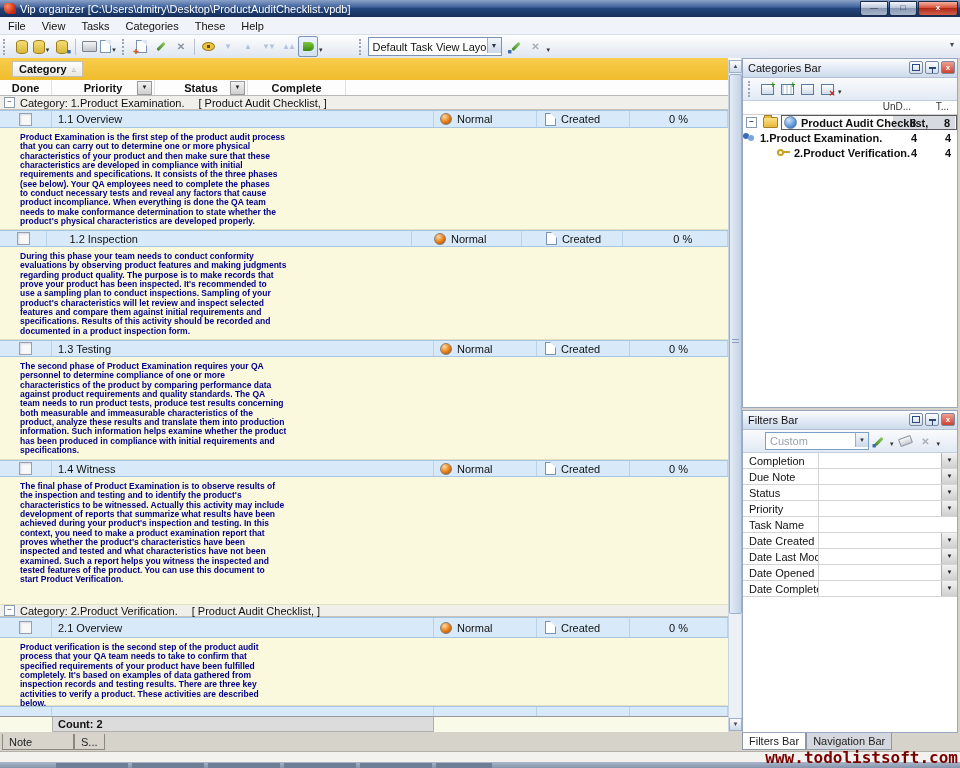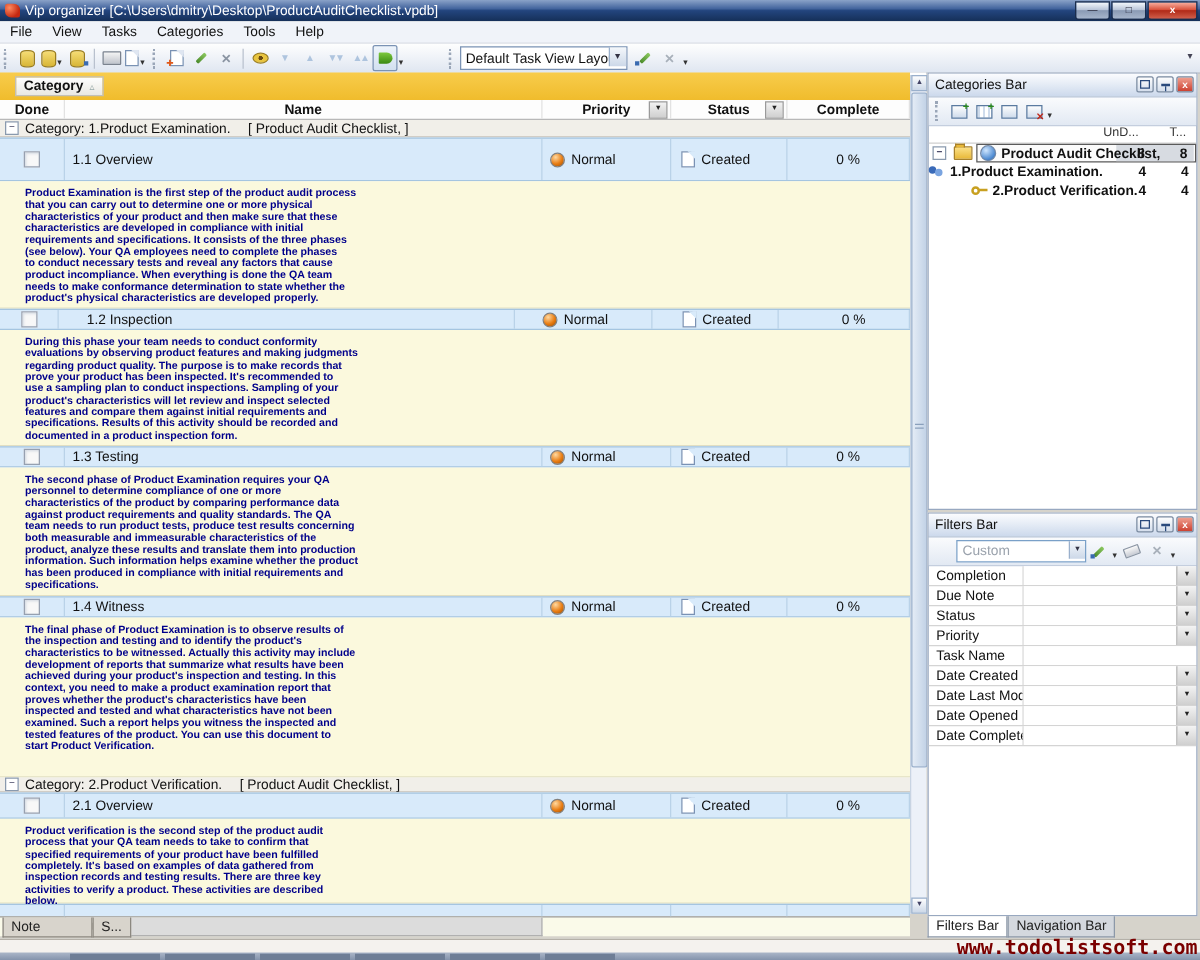--- a/index.html
+++ b/index.html
@@ -181,21 +181,21 @@
     <span class="wb max">□</span>
     <span class="wb close">x</span>
   </span>
 </div>
 
 <div class="abs menubar">
   <span class="menu-item">File</span>
   <span class="menu-item">View</span>
   <span class="menu-item">Tasks</span>
   <span class="menu-item">Categories</span>
-  <span class="menu-item">Tools</span>
+  <span class="menu-item">These</span>
   <span class="menu-item">Help</span>
 </div>
 
 <div class="abs toolbar">
   <span class="grip"></span>
   <span class="tbi">
       <span class="ic-db"></span>
     </span>
   <span class="tbi">
       <span class="ic-db"></span>
@@ -266,43 +266,40 @@
   <div class="band">
     <span class="chip">
       <span>Category</span>
       <span class="sort-tri">▵</span>
     </span>
   </div>
   <div class="hdr">
     <span class="hcell c-done">
         <span>Done</span>
       </span>
-    <span class="hcell c-name">
-        <span>Name</span>
-      </span>
     <span class="hcell c-pri">
         <span>Priority</span>
       <span class="fbtn">▼</span>
       </span>
     <span class="hcell c-status">
         <span>Status</span>
       <span class="fbtn">▼</span>
       </span>
     <span class="hcell c-comp">
         <span>Complete</span>
       </span>
   </div>
 
   <div class="group-row">
     <span class="pm">−</span>
     <span>Category: 1.Product Examination.</span>
     <span class="gsub">[ Product Audit Checklist, ]</span>
   </div>
 
-  <div class="task-row" style="height:35px;">
+  <div class="task-row" style="height:18px;">
     <span class="tcell c-done">
         <span class="cb"></span>
       </span>
     <span class="tcell c-name tname">1.1 Overview</span>
     <span class="tcell c-pri">
         <span class="ball"></span>
         <span>Normal</span>
       </span>
     <span class="tcell c-status">
         <span class="stpage"></span>

